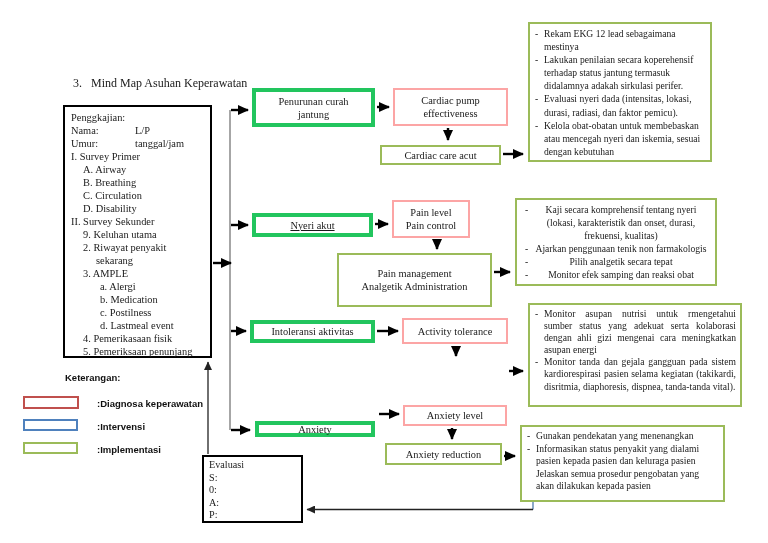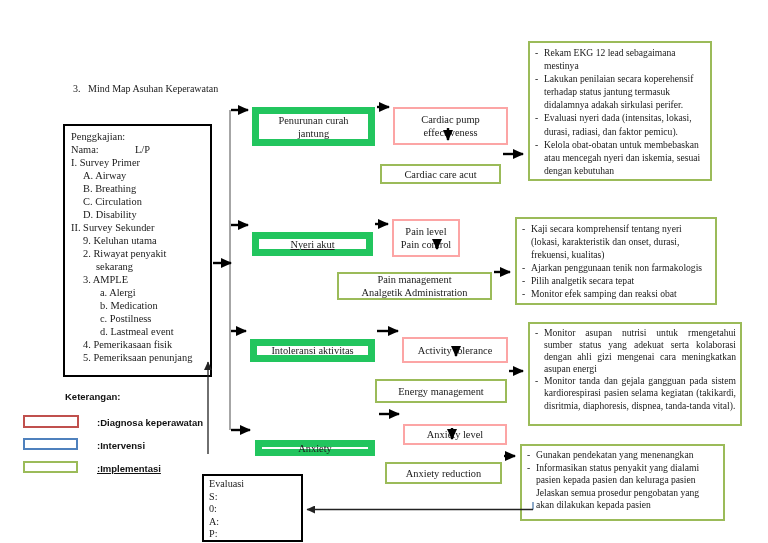--- a/index.html
+++ b/index.html
@@ -1,33 +1,33 @@
 <!DOCTYPE html>
 <html><head>
 <meta charset="utf-8">
 <style>
   html,body{margin:0;padding:0;background:#ffffff;}
   #canvas{
     position:relative;width:768px;height:543px;background:#ffffff;overflow:hidden;
     font-family:"Liberation Serif", serif;color:#1a1a1a;
   }
-  .abs{position:absolute;box-sizing:border-box;margin-top:19px;}
-  #title{left:73px;top:64px;font-size:10px;white-space:pre;}
+  .abs{position:absolute;box-sizing:border-box;}
+  #title{left:73px;top:76px;font-size:12px;white-space:pre;}
   
   #assess{left:63px;top:105px;width:149px;height:253px;border:2px solid #000;
           padding:4px 0 0 6px;font-size:10.4px;line-height:13px;}
   .aline{white-space:nowrap;}
   .kv .k{display:inline-block;width:64px;}
   .i1{margin-left:12px;}
   .i2{margin-left:25px;}
   .i3{margin-left:29px;}
   
   .node{display:flex;align-items:center;justify-content:center;text-align:center;
         font-size:10.4px;line-height:13px;white-space:pre-line;background:#fff;}
-  .red{border:7px solid #22c55e;}
+  .red{border:4px solid #22c55e;}
   .blue{border:2px solid #fca5a5;}
   .green{border:2px solid #9bbb59;}
   
   .notes{border:2px solid #9bbb59;padding:3px 4px 2px 5px;font-size:9.6px;line-height:13.1px;background:#fff;}
   .notes3{line-height:12.1px;}
   .bullet{display:flex;}
   .dash{width:9px;flex:0 0 9px;}
   .dash::before{content:"-";}
   .btext{flex:1;}
   .just .btext{text-align:justify;}
@@ -45,20 +45,21 @@
 </head>
 <body>
 
 <div id="canvas">
 
   <div class="abs" id="title">3.   Mind Map Asuhan Keperawatan</div>
 
   <div class="abs" id="assess">
     <div class="aline">Penggkajian:</div>
     <div class="aline kv"><span class="k">Nama:</span><span>L/P</span></div>
+    <div class="aline kv"><span class="k">Umur:</span><span>tanggal/jam</span></div>
     <div class="aline">I. Survey Primer</div>
     <div class="aline i1">A.  Airway</div>
     <div class="aline i1">B.  Breathing</div>
     <div class="aline i1">C.  Circulation</div>
     <div class="aline i1">D.  Disability</div>
     <div class="aline">II. Survey Sekunder</div>
     <div class="aline i1">9.  Keluhan utama</div>
     <div class="aline i1">2.  Riwayat penyakit</div>
     <div class="aline i2">sekarang</div>
     <div class="aline i1">3.  AMPLE</div>
@@ -88,46 +89,45 @@
         <span class="dash"></span>
         <span class="btext">Evaluasi nyeri dada (intensitas, lokasi, durasi, radiasi, dan faktor pemicu).</span>
       </div>
     <div class="bullet">
         <span class="dash"></span>
         <span class="btext">Kelola obat-obatan untuk membebaskan atau mencegah nyeri dan iskemia, sesuai dengan kebutuhan</span>
       </div>
   </div>
 
   <div class="abs node red" style="left:252px;top:213px;width:121px;height:24px;text-decoration:underline;">Nyeri akut</div>
-  <div class="abs node blue" style="left:392px;top:200px;width:68px;height:38px;text-align:center;">Pain level
+  <div class="abs node blue" style="left:392px;top:200px;width:78px;height:38px;text-align:center;">Pain level
 Pain control</div>
-  <div class="abs node green" style="left:337px;top:253px;width:155px;height:28px;">Pain management
+  <div class="abs node green" style="left:337px;top:253px;width:155px;height:54px;">Pain management
 Analgetik Administration</div>
-  <div class="abs notes" style="left:515px;top:198px;width:202px;height:88px;">
+  <div class="abs notes" style="left:515px;top:198px;width:202px;height:88px;text-align:center;">
     <div class="bullet">
         <span class="dash"></span>
         <span class="btext">Kaji secara komprehensif tentang nyeri (lokasi, karakteristik dan onset, durasi, frekuensi, kualitas)</span>
       </div>
     <div class="bullet">
         <span class="dash"></span>
         <span class="btext">Ajarkan penggunaan tenik non farmakologis</span>
       </div>
     <div class="bullet">
         <span class="dash"></span>
         <span class="btext">Pilih analgetik secara tepat</span>
       </div>
     <div class="bullet">
         <span class="dash"></span>
         <span class="btext">Monitor efek samping dan reaksi obat</span>
       </div>
   </div>
 
   <div class="abs node red" style="left:250px;top:320px;width:125px;height:23px;text-align:center;">Intoleransi aktivitas</div>
   <div class="abs node blue" style="left:402px;top:318px;width:106px;height:26px;">Activity tolerance</div>
-  <div class="abs node green" style="left:375px;top:360px;width:132px;height:24px;">Energy management</div>
   <div class="abs notes notes3 just" style="left:528px;top:303px;width:214px;height:104px;">
     <div class="bullet">
         <span class="dash"></span>
         <span class="btext">Monitor asupan nutrisi untuk rmengetahui sumber status yang adekuat serta kolaborasi dengan ahli gizi mengenai cara meningkatkan asupan energi</span>
       </div>
     <div class="bullet">
         <span class="dash"></span>
         <span class="btext">Monitor tanda dan gejala gangguan pada sistem kardiorespirasi pasien selama kegiatan (takikardi, disritmia, diaphoresis, dispnea, tanda-tanda vital).</span>
       </div>
   </div>
@@ -145,21 +145,21 @@
         <span class="btext">Informasikan status penyakit yang dialami pasien kepada pasien dan keluraga pasien Jelaskan  semua prosedur pengobatan yang akan dilakukan kepada pasien</span>
       </div>
   </div>
 
   <div class="abs legendtxt" style="left:65px;top:372px;">Keterangan:</div>
   <div class="abs swatch sw-red" style="left:23px;top:396px;"></div>
   <div class="abs legendtxt" style="left:97px;top:398px;">:Diagnosa keperawatan</div>
   <div class="abs swatch sw-blue" style="left:23px;top:419px;width:55px;height:12px;"></div>
   <div class="abs legendtxt" style="left:97px;top:421px;">:Intervensi</div>
   <div class="abs swatch sw-green" style="left:23px;top:442px;width:55px;height:12px;"></div>
-  <div class="abs legendtxt" style="left:97px;top:444px;text-decoration:underline;">:Implementasi</div>
+  <div class="abs legendtxt" style="left:97px;top:444px;">:Implementasi</div>
 
   <div class="abs" id="evalbox">
     <div>Evaluasi</div>
     <div>S:</div>
     <div>0:</div>
     <div>A:</div>
     <div>P:</div>
   </div>
 
   <svg width="768" height="543" viewBox="0 0 768 543">

